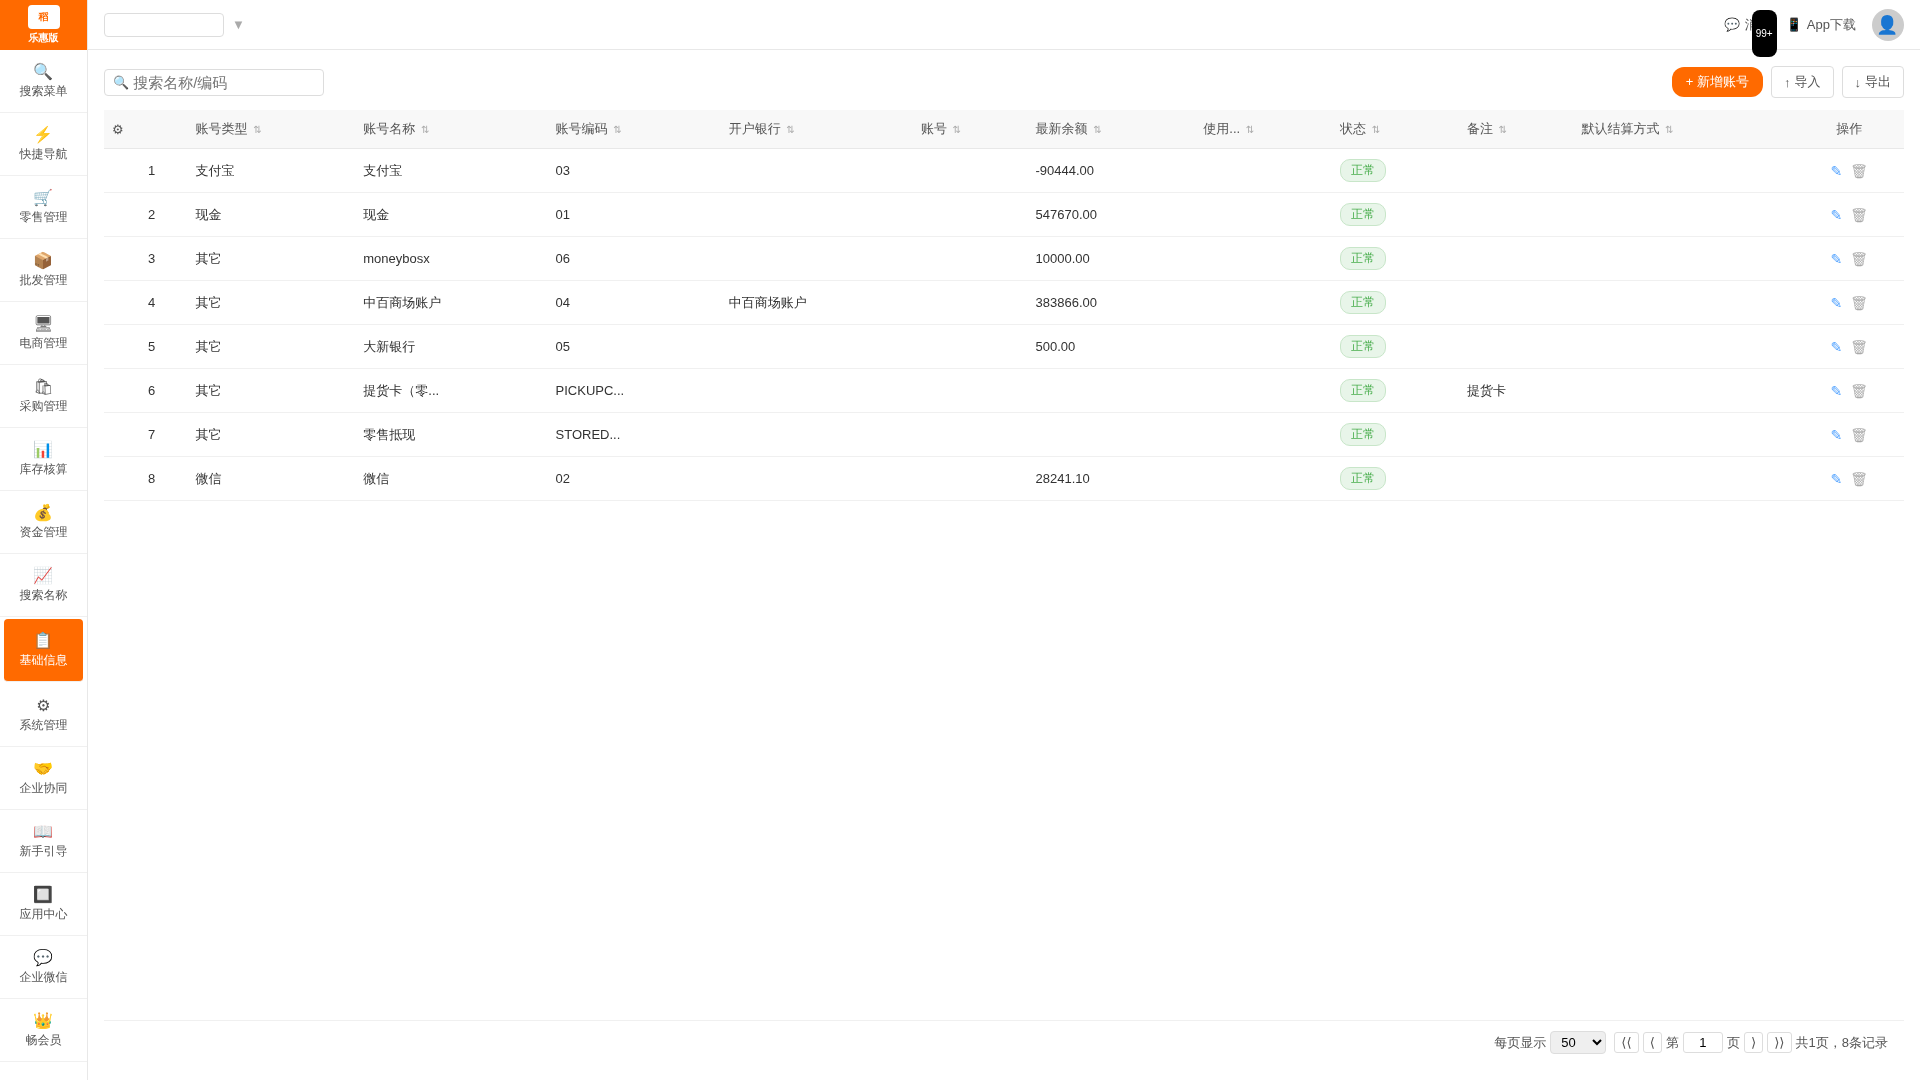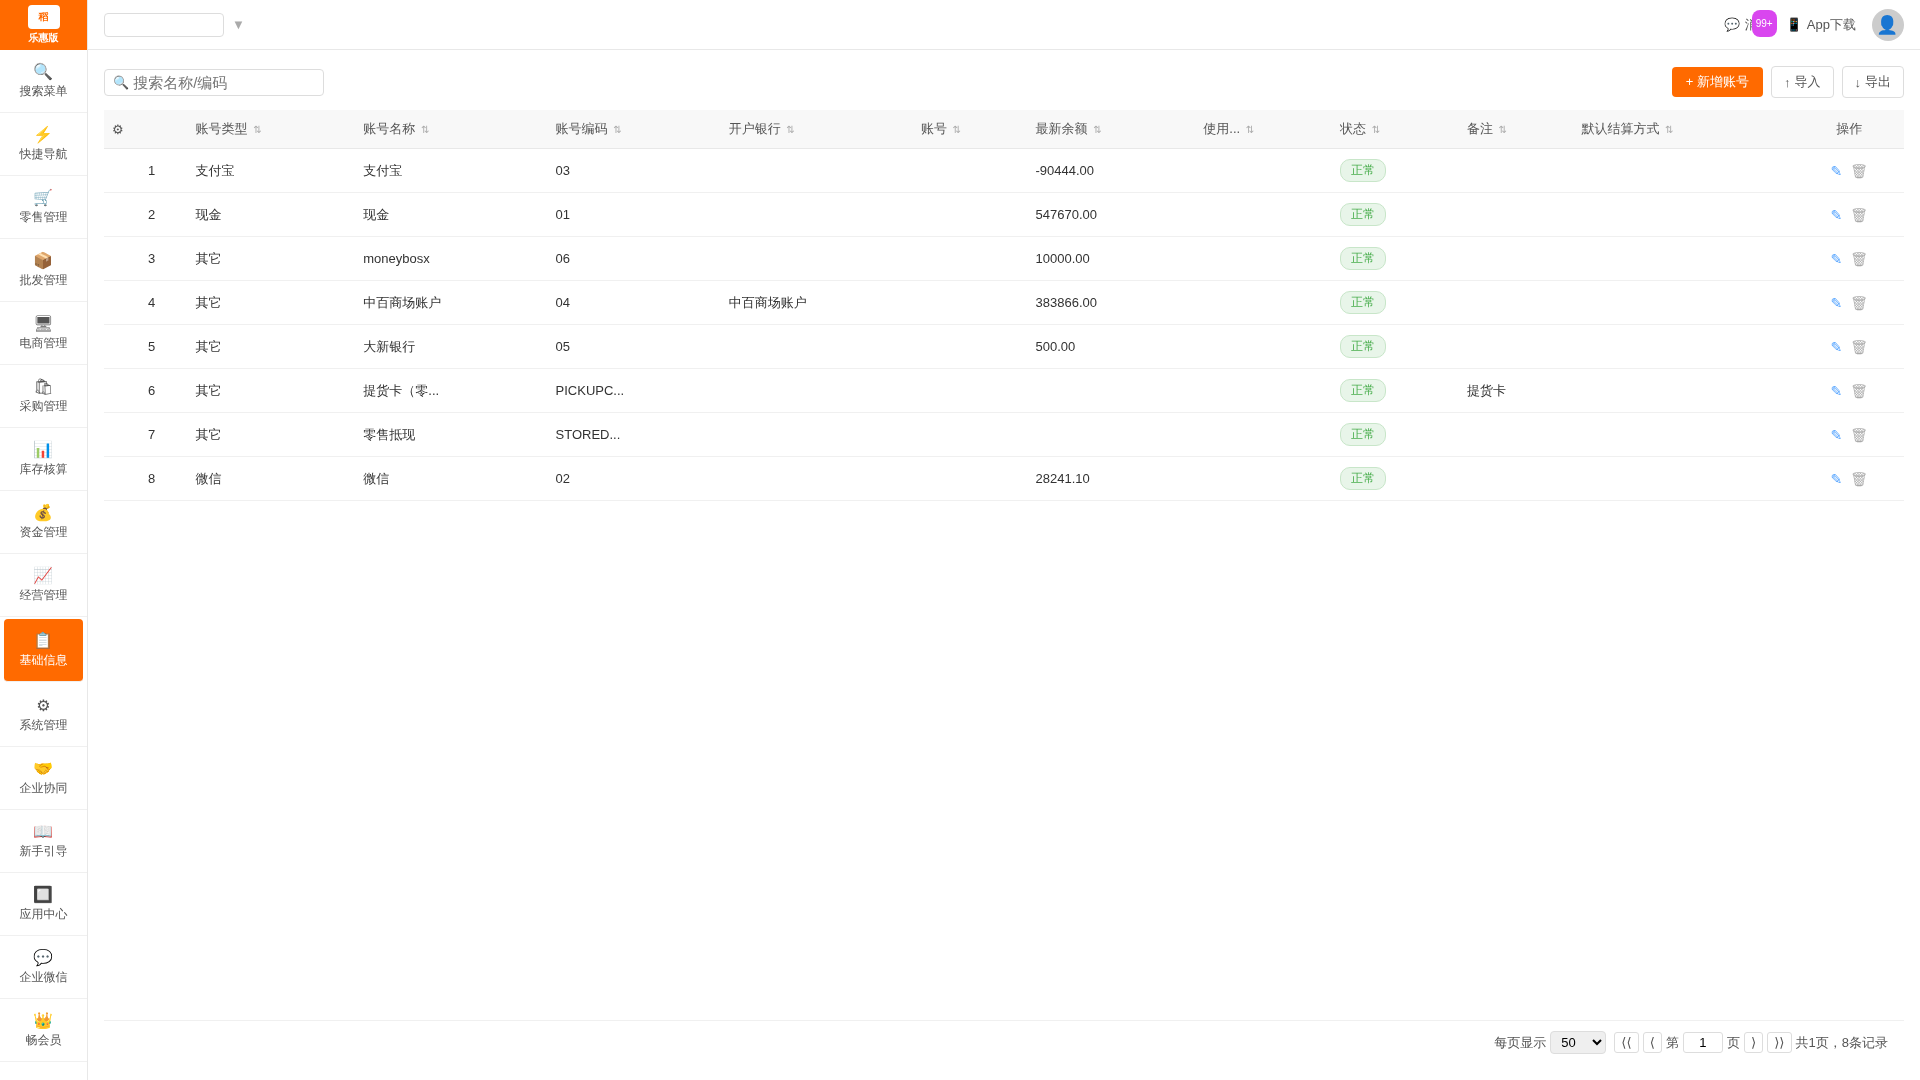--- a/index.html
+++ b/index.html
@@ -70,21 +70,21 @@
     .topbar-search {
       border: 1px solid #ddd;
       border-radius: 4px;
       padding: 4px 8px;
       font-size: 12px;
       color: #999;
       width: 120px;
     }
     .topbar-right { display: flex; align-items: center; gap: 16px; }
     .topbar-msg { position: relative; display: flex; align-items: center; gap: 4px; color: #555; font-size: 13px; cursor: pointer; }
-    .badge { background: #d946ef; color: #fff; border-radius: 8px; font-size: 10px; padding: 8px 4px; position: absolute; top: -6px; right: -6px; }
+    .badge { background: #000000; color: #fff; border-radius: 8px; font-size: 10px; padding: 18px 4px; position: absolute; top: -6px; right: -6px; }
     .topbar-app { display: flex; align-items: center; gap: 4px; color: #555; font-size: 13px; cursor: pointer; }
     .topbar-avatar { width: 32px; height: 32px; border-radius: 50%; background: #ccc; overflow: hidden; display: flex; align-items: center; justify-content: center; }
 
     
     .tabbar {
       height: 40px;
       background: #20c0b0;
       display: flex;
       align-items: center;
       padding: 0 8px;
@@ -139,21 +139,21 @@
       font-size: 15px;
       width: 180px;
       color: #999;
     }
     .search-box .search-icon { color: #aaa; }
     .toolbar-right { display: flex; align-items: center; gap: 8px; }
     .btn-add {
       background: #ff6a00;
       color: #fff;
       border: none;
-      border-radius: 4px;
+      border-radius: 12px;
       padding: 6px 14px;
       font-size: 13px;
       cursor: pointer;
       display: flex;
       align-items: center;
       gap: 4px;
     }
     .btn-import, .btn-export {
       background: #fff;
       color: #555;
@@ -278,21 +278,21 @@
   <div class="sidebar-item">
     <div class="s-icon">📊</div>
     <div>库存核算</div>
   </div>
   <div class="sidebar-item">
     <div class="s-icon">💰</div>
     <div>资金管理</div>
   </div>
   <div class="sidebar-item">
     <div class="s-icon">📈</div>
-    <div>经营管理</div>
+    <div>搜索名称</div>
   </div>
   <div class="sidebar-item active">
     <div class="s-icon">📋</div>
     <div>基础信息</div>
   </div>
   <div class="sidebar-item">
     <div class="s-icon">⚙</div>
     <div>系统管理</div>
   </div>
   <div class="sidebar-item">

